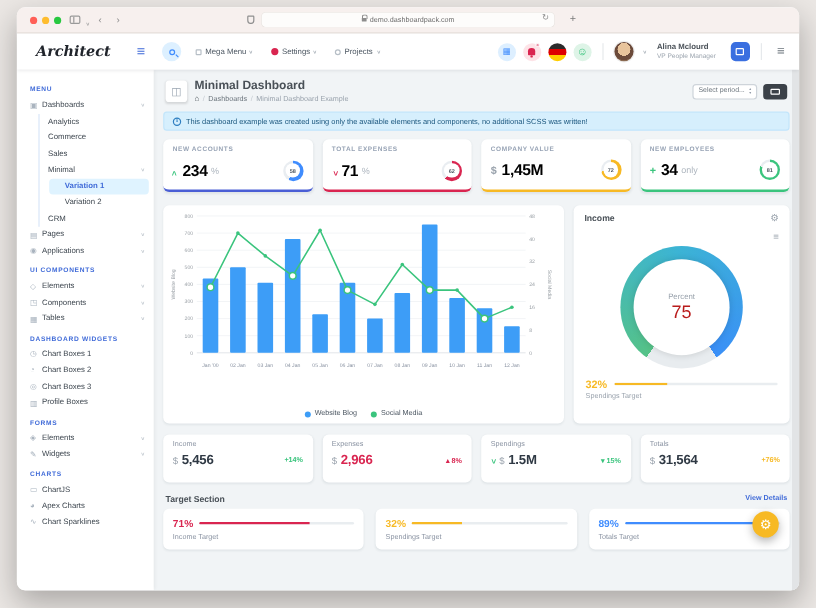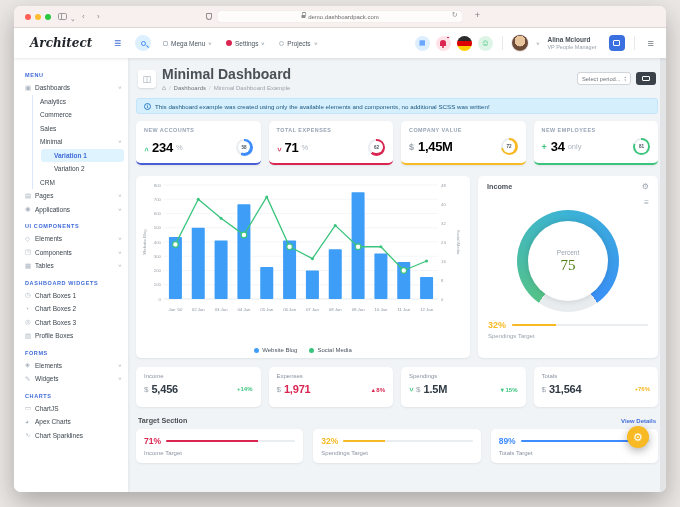--- a/index.html
+++ b/index.html
@@ -70,21 +70,21 @@
   .sub .sub{margin-left:8px;border-left:none;}
   .sub2 .s-item{padding-left:13px;}
   .s-item.active{background:#dff3ff;border-radius:3px;margin-right:4px;}
   .s-item.active .lab{color:#3f6ad8;font-weight:bold;}
   .main{flex:1;background:#f1f4f6;position:relative;overflow:hidden;padding:6px 8px 0 8px;}
   .scrollstrip{position:absolute;right:0;top:0;bottom:0;width:6px;background:#e2e4e6;}
   
   .page-head{display:flex;align-items:center;margin:2px 2px 0 2px;}
   .pt-icon{width:18px;height:18px;background:#fff;border-radius:3px;box-shadow:0 1px 2px rgba(0,0,0,.12);
     display:flex;align-items:center;justify-content:center;color:#9aa5b1;font-size:9px;margin-right:6px;}
-  .pt-title{font-size:14px;font-weight:bold;color:#495057;}
+  .pt-title{font-size:10px;font-weight:bold;color:#495057;}
   .crumbs{display:flex;align-items:center;gap:3px;font-size:6px;color:#6c757d;margin-top:2px;}
   .crumbs .home{font-size:6.5px;color:#495057;}
   .crumbs .sep{color:#c3c9cf;}
   .crumbs .muted{color:#9aa3ad;}
   .head-right{margin-left:auto;display:flex;align-items:center;gap:5px;}
   .select-box{width:54px;height:13px;background:#fff;border:1px solid #ced4da;border-radius:3px;
     display:flex;align-items:center;padding:0 4px;font-size:5.8px;color:#6c757d;gap:2px;}
   .sel-arrows{margin-left:auto;display:flex;flex-direction:column;font-size:3.2px;color:#8a93a2;line-height:.9;}
   .dark-btn{width:20px;height:13px;background:#3b4148;border-radius:3px;display:flex;align-items:center;justify-content:center;}
   .tv-ico{width:8px;height:5px;border:1px solid #fff;border-radius:1px;}
@@ -119,21 +119,21 @@
   .legend .li{display:flex;align-items:center;gap:3px;font-size:6px;color:#4a5560;}
   .legend .dot{width:5px;height:5px;border-radius:50%;}
   .income-card{width:180px;flex:0 0 auto;display:flex;flex-direction:column;}
   .gear{margin-left:auto;color:#9aa3ad;font-size:8px;}
   .menu-lines{text-align:right;color:#9aa3ad;font-size:8px;line-height:7px;padding:3px 9px 0 0;}
   .donut{width:102px;height:102px;border-radius:50%;margin:4px auto 0;position:relative;
     background:conic-gradient(from 215deg,#55c287 0deg,#3cb4d4 140deg,#3a8ff7 290deg,#e8ecef 290deg 360deg);}
   .donut .hole{position:absolute;inset:11px;background:#fff;border-radius:50%;box-shadow:0 0 6px rgba(0,0,0,.15);
     display:flex;flex-direction:column;align-items:center;justify-content:center;}
   .pct-lbl{font-size:6.5px;color:#9aa3ad;}
-  .pct-val{font-size:15px;color:#4d7c0f;margin-top:1px;font-family:Liberation Serif, serif;}
+  .pct-val{font-size:15px;color:#b91c1c;margin-top:1px;}
   .income-foot{margin:8px 10px 0 10px;}
   .if-row{display:flex;align-items:center;gap:6px;}
   .if-pct{font-size:9px;font-weight:bold;color:#f7b924;}
   .if-line{flex:1;height:2px;border-radius:2px;background:#e9edf0;overflow:hidden;}
   .if-line span{display:block;height:100%;background:#f7b924;}
   .if-lbl{font-size:6px;color:#9aa3ad;margin-top:3px;}
   
   .stats-row{display:flex;gap:8px;margin-top:9px;}
   .stat{flex:1;height:40px;padding:6px 8px;}
   .s-lbl{font-size:6px;color:#8a93a2;}
@@ -524,21 +524,21 @@
             <div class="s-row">
               <span class="s-cur">$</span>
               <span class="s-val" style="color: rgb(47, 57, 68);">5,456</span>
               <span class="s-delta" style="color: rgb(58, 196, 125);">+14%</span>
             </div>
           </div>
           <div class="card stat">
             <div class="s-lbl">Expenses</div>
             <div class="s-row">
               <span class="s-cur">$</span>
-              <span class="s-val" style="color: rgb(217, 37, 80);">1,971</span>
+              <span class="s-val" style="color: rgb(217, 37, 80);">2,966</span>
               <span class="s-delta" style="color: rgb(217, 37, 80);">▴ 8%</span>
             </div>
           </div>
           <div class="card stat">
             <div class="s-lbl">Spendings</div>
             <div class="s-row">
               <span class="s-lead" style="color: rgb(58, 196, 125);"><span class="chv-dn">&gt;</span></span>
               <span class="s-cur">$</span>
               <span class="s-val" style="color: rgb(47, 57, 68); text-align: center;">1.5M</span>
               <span class="s-delta" style="color: rgb(58, 196, 125);">▾ 15%</span>

